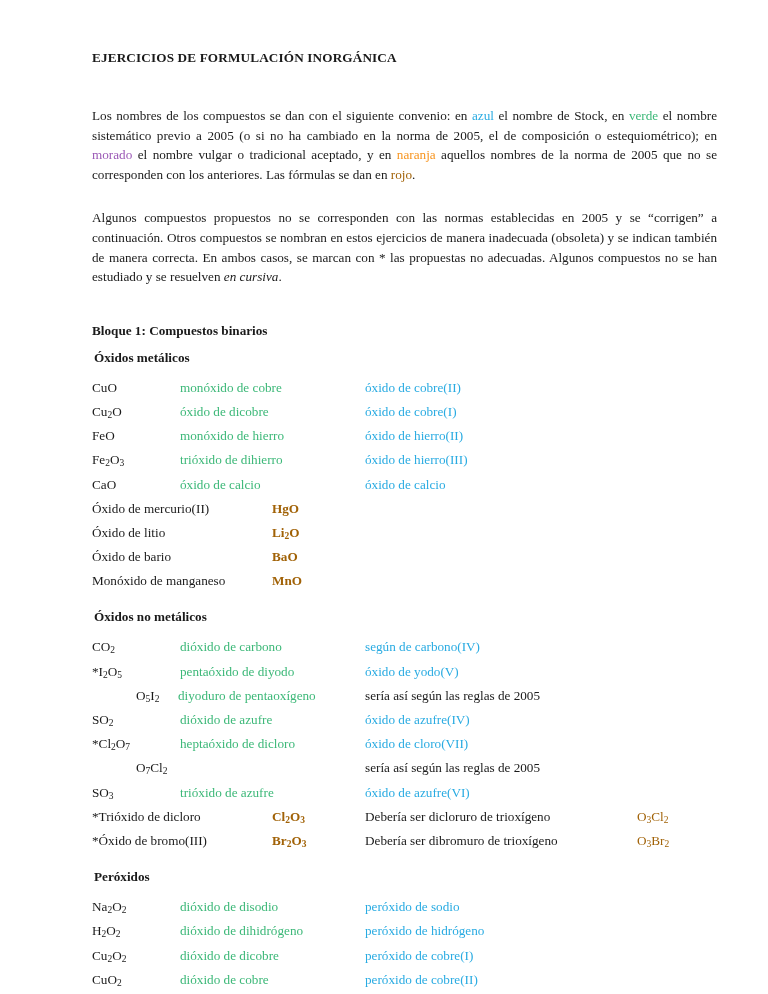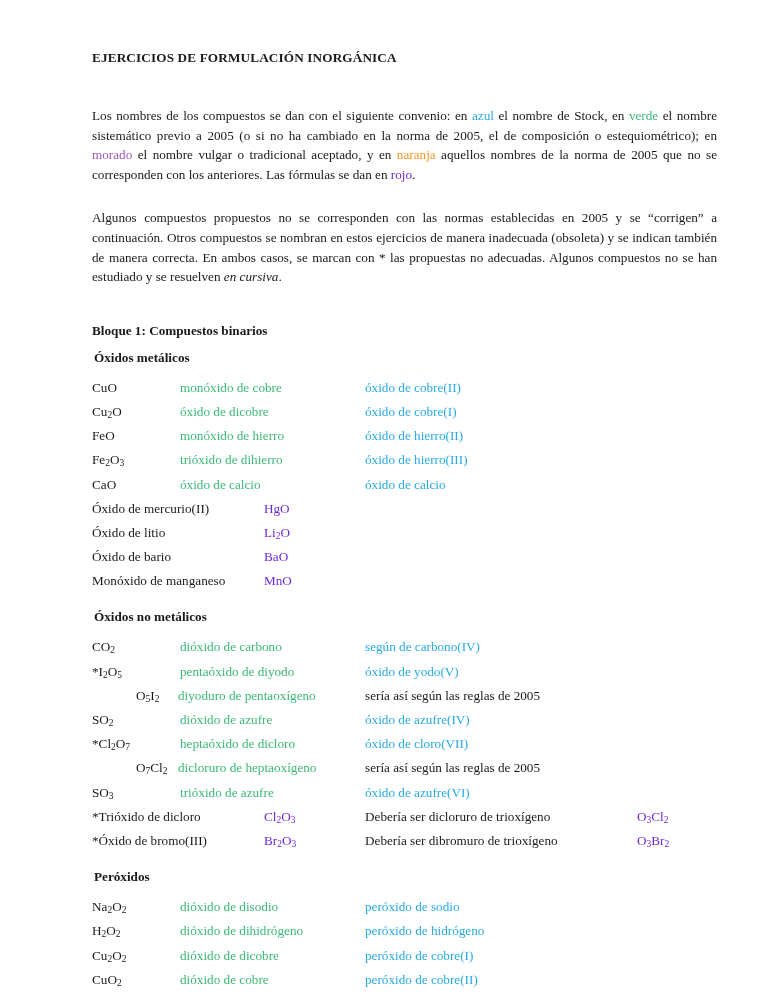--- a/index.html
+++ b/index.html
@@ -39,21 +39,21 @@
     color: #1a1a1a;
     width: 625px;
   }
   .para-1 { margin-top: 40px; }
   .para-2 { margin-top: 24px; }
 
   .c-blue   { color: #29abe2; }
   .c-green  { color: #3cb878; }
   .c-purple { color: #9b59b6; }
   .c-orange { color: #f7941e; }
-  .c-red    { color: #6d28d9; }
+  .c-red    { color: #a16207; }
   .ital     { font-style: italic; }
 
   .block-head {
     font-weight: bold;
     font-size: 13.2px;
     margin: 0;
     color: #1a1a1a;
   }
   .sec-head {
     font-weight: bold;
@@ -73,21 +73,21 @@
     line-height: 24.2px;
     white-space: nowrap;
   }
   .cell { position: absolute; top: 0; }
   .col-a    { left: 0px; }
   .col-a-in { left: 44px; }
   .col-b    { left: 88px; }
   .col-b2   { left: 86px; }
   .col-c    { left: 273px; }
   .col-d    { left: 545px; }
-  .col-name { left: 172px; }
+  .col-name { left: 180px; font-weight: bold; }
 
   sub {
     font-size: 0.72em;
     vertical-align: -0.22em;
     line-height: 0;
   }
 </style>
 </head>
 <body>
 
@@ -175,21 +175,20 @@
         <span class="cell col-b c-green">dióxido de azufre</span>
         <span class="cell col-c c-blue">óxido de azufre(IV)</span>
       </div>
       <div class="row">
         <span class="cell col-a">*Cl<sub>2</sub>O<sub>7</sub></span>
         <span class="cell col-b c-green">heptaóxido de dicloro</span>
         <span class="cell col-c c-blue">óxido de cloro(VII)</span>
       </div>
       <div class="row">
         <span class="cell col-a-in">O<sub>7</sub>Cl<sub>2</sub></span>
-        <span class="cell col-b2 c-green">dicloruro de heptaoxígeno</span>
         <span class="cell col-c">sería así según las reglas de 2005</span>
       </div>
       <div class="row">
         <span class="cell col-a">SO<sub>3</sub></span>
         <span class="cell col-b c-green">trióxido de azufre</span>
         <span class="cell col-c c-blue">óxido de azufre(VI)</span>
       </div>
       <div class="row">
         <span class="cell col-a">*Trióxido de dicloro</span>
         <span class="cell col-name c-red">Cl<sub>2</sub>O<sub>3</sub></span>

